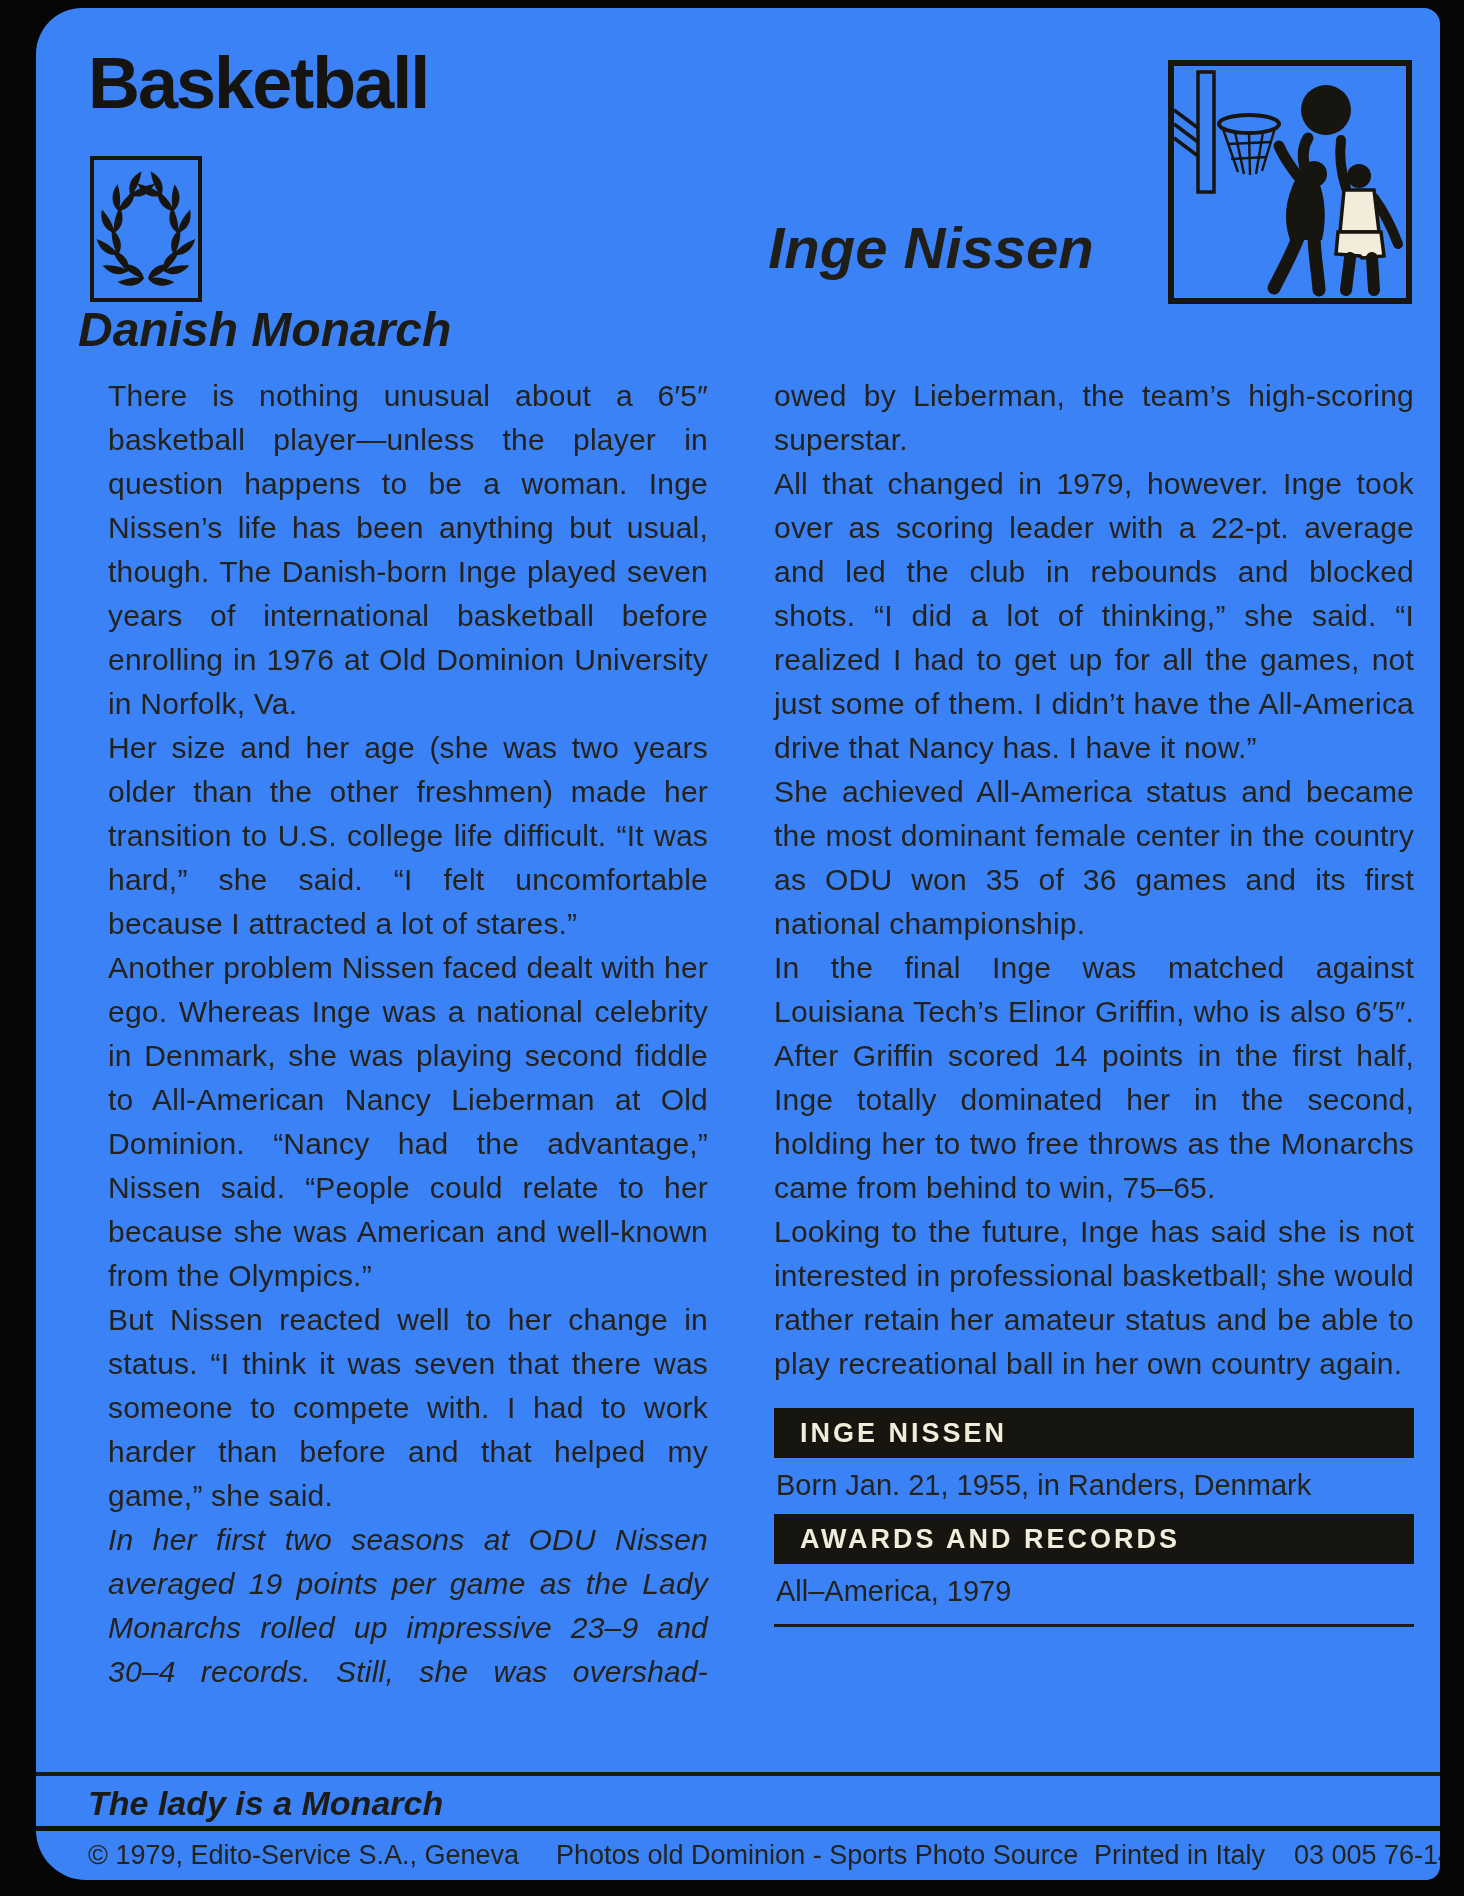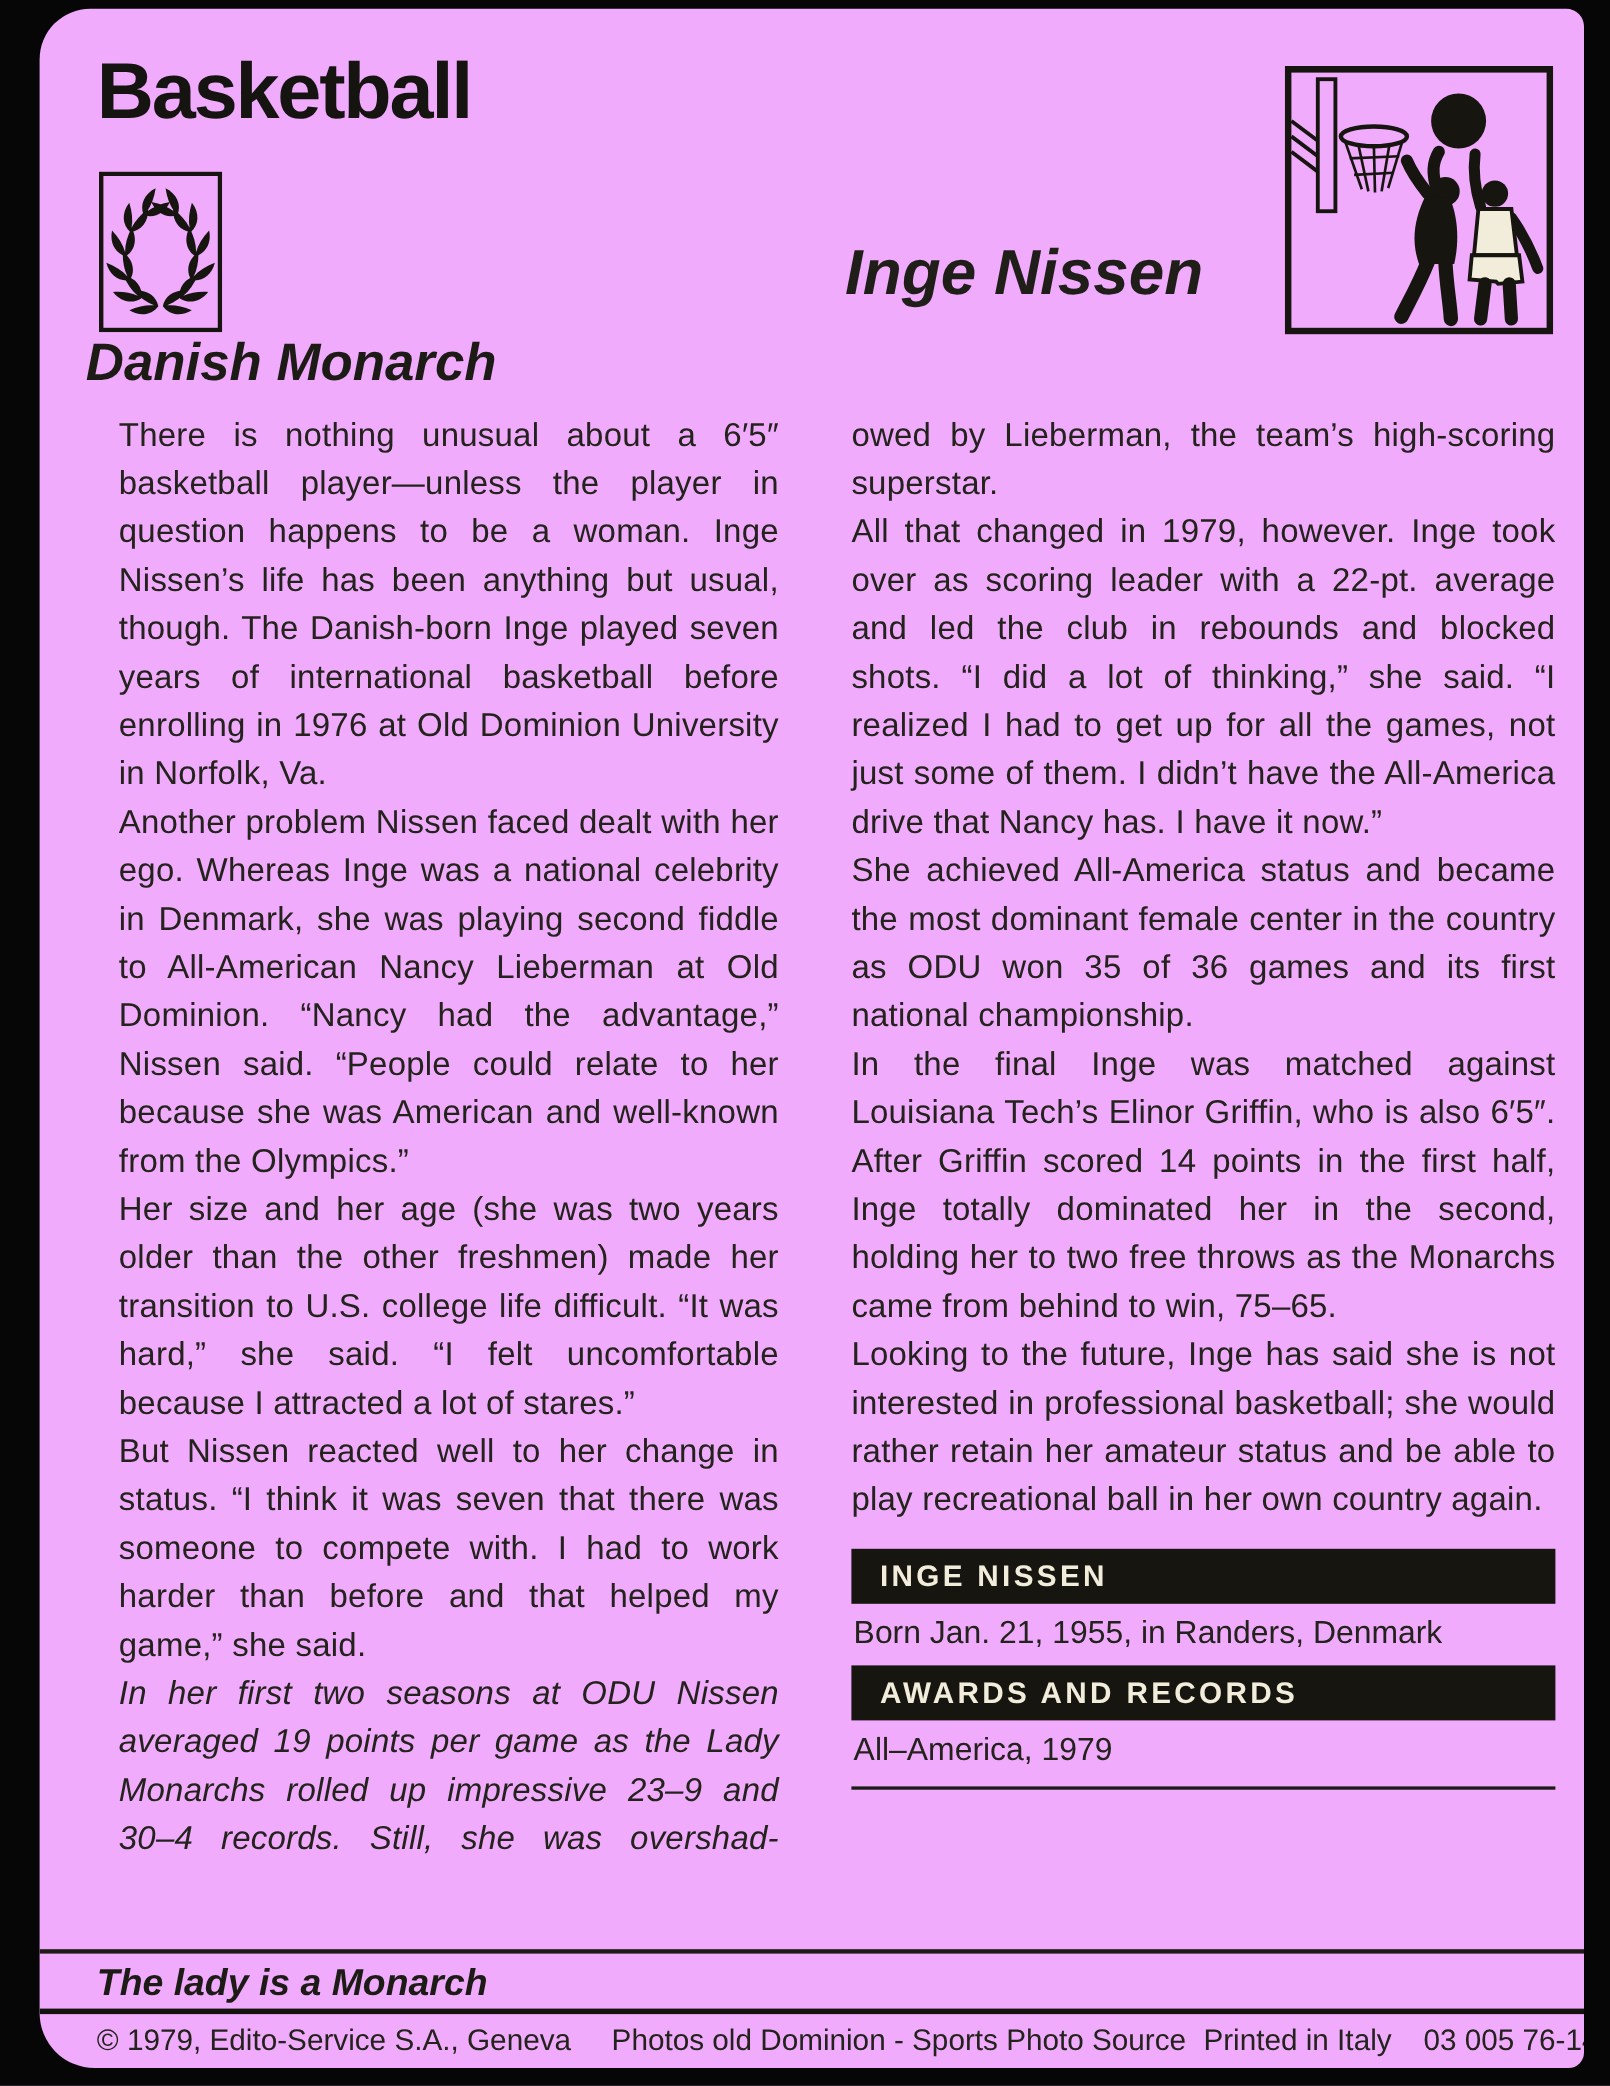--- a/index.html
+++ b/index.html
@@ -1,19 +1,19 @@
 <!DOCTYPE html>
 <html><head>
 <meta charset="utf-8">
 <style>
   html,body{margin:0;padding:0;background:#060606;}
   body{width:1464px;height:1896px;position:relative;font-family:"Liberation Sans",sans-serif;}
   .card{
     position:absolute;left:36px;top:8px;width:1404px;height:1872px;
-    background:#f0abfc;
+    background:#3b82f6;
     border-radius:46px 16px 14px 50px;
     overflow:hidden;
     color:#1d1b15;
   }
   .category-title{
     position:absolute;left:52px;top:34px;
     font-size:72px;font-weight:700;letter-spacing:-2px;color:#161410;
   }
   .wreath-box{position:absolute;left:54px;top:148px;width:112px;height:146px;}
   .player-name{
@@ -137,22 +137,22 @@
         <path d="M204,198 L206,230" stroke="#17150f" stroke-width="12" stroke-linecap="round"></path>
       </g>
     </svg>
   </div>
 
   <div class="article-title">Danish Monarch</div>
 
   <div class="columns">
     <div class="col">
       <p>There is nothing unusual about a 6′5″ basketball player—unless the player in question happens to be a woman. Inge Nissen’s life has been anything but usual, though. The Danish-born Inge played seven years of international basketball before enrolling in 1976 at Old Dominion University in Norfolk, Va.</p>
+      <p>Her size and her age (she was two years older than the other freshmen) made her transition to U.S. college life difficult. “It was hard,” she said. “I felt uncomfortable because I attracted a lot of stares.”</p>
       <p>Another problem Nissen faced dealt with her ego. Whereas Inge was a national celebrity in Denmark, she was playing second fiddle to All-American Nancy Lieberman at Old Dominion. “Nancy had the advantage,” Nissen said. “People could relate to her because she was American and well-known from the Olympics.”</p>
-      <p>Her size and her age (she was two years older than the other freshmen) made her transition to U.S. college life difficult. “It was hard,” she said. “I felt uncomfortable because I attracted a lot of stares.”</p>
       <p>But Nissen reacted well to her change in status. “I think it was seven that there was someone to compete with. I had to work harder than before and that helped my game,” she said.</p>
       <p class="cont">In her first two seasons at ODU Nissen averaged 19 points per game as the Lady Monarchs rolled up impressive 23–9 and 30–4 records. Still, she was overshad-</p>
     </div>
     <div class="col">
       <p>owed by Lieberman, the team’s high-scoring superstar.</p>
       <p>All that changed in 1979, however. Inge took over as scoring leader with a 22-pt. average and led the club in rebounds and blocked shots. “I did a lot of thinking,” she said. “I realized I had to get up for all the games, not just some of them. I didn’t have the All-America drive that Nancy has. I have it now.”</p>
       <p>She achieved All-America status and became the most dominant female center in the country as ODU won 35 of 36 games and its first national championship.</p>
       <p>In the final Inge was matched against Louisiana Tech’s Elinor Griffin, who is also 6′5″. After Griffin scored 14 points in the first half, Inge totally dominated her in the second, holding her to two free throws as the Monarchs came from behind to win, 75–65.</p>
       <p>Looking to the future, Inge has said she is not interested in professional basketball; she would rather retain her amateur status and be able to play recreational ball in her own country again.</p>
 

